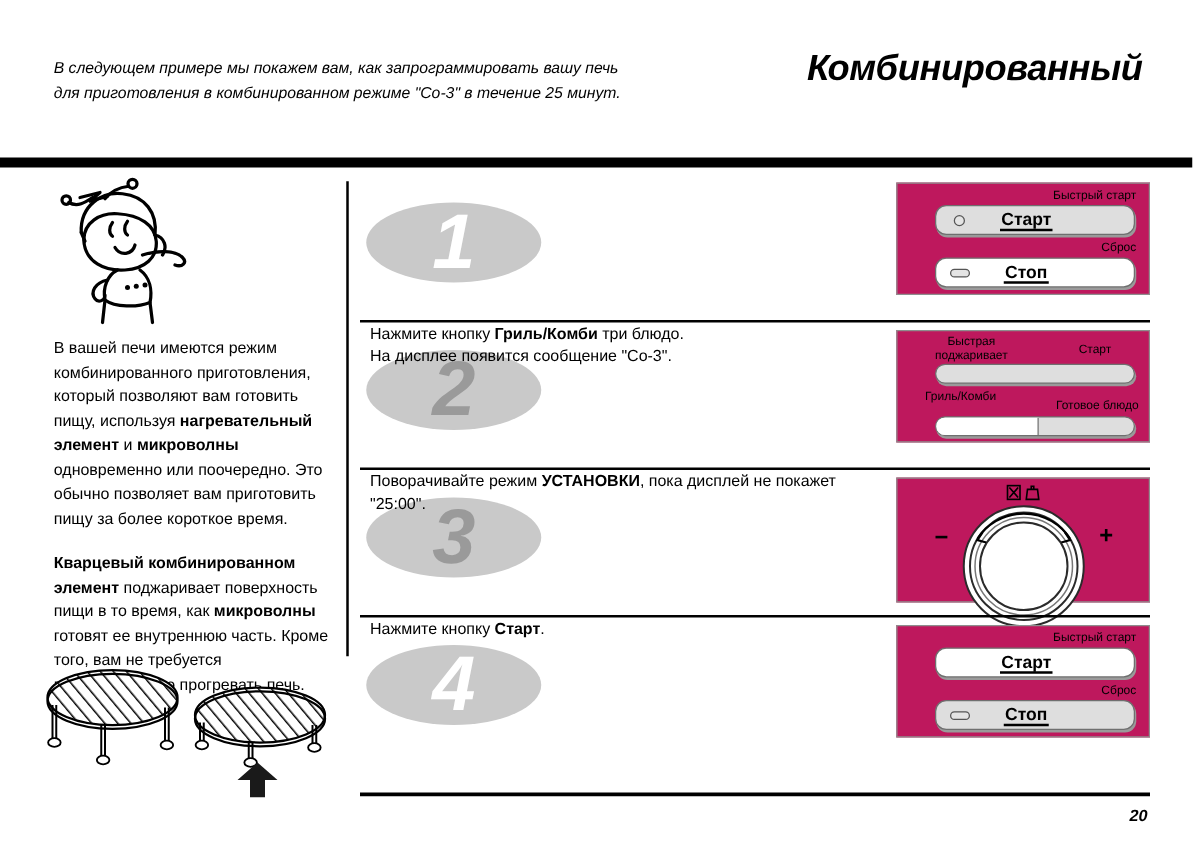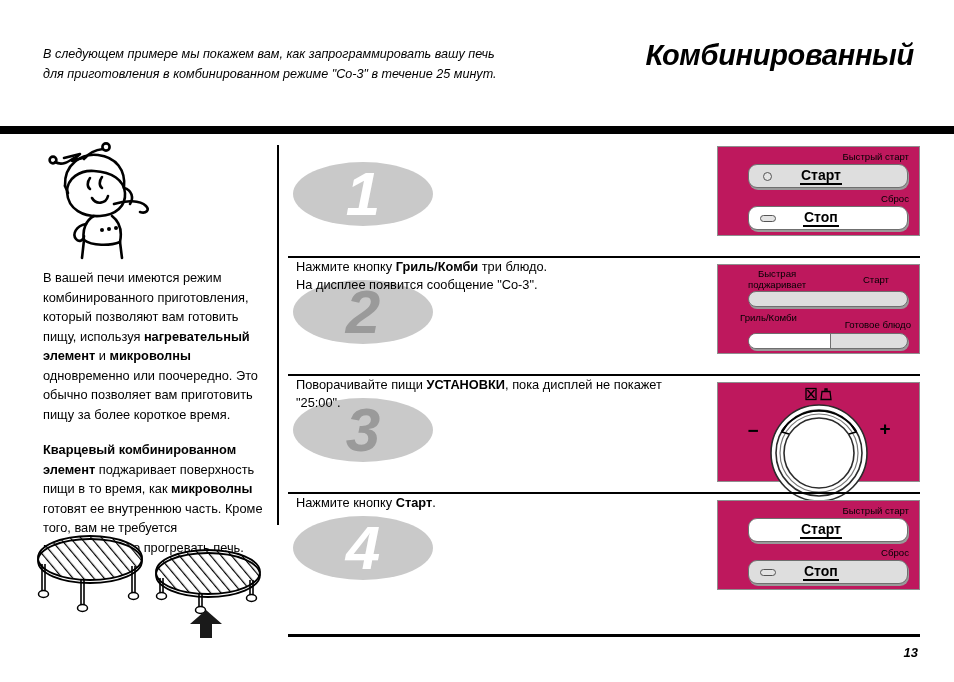--- a/index.html
+++ b/index.html
@@ -351,21 +351,21 @@
       <div class="pnl-btn" style="left:30px; top:68px; width:160px; height:16px; overflow:hidden;">
         <div class="pnl-fill" style="left:0; top:0; width:52%; height:100%;"></div>
       </div>
     </div>
     <div class="step-rule"></div>
   </div>
 
   <div class="step">
     <div class="step-num dark">3</div>
     <div class="step-text" style="width:420px;">
-      <div><span>Поворачивайте пищи </span><b>УСТАНОВКИ</b><span>, пока дисплей не покажет</span></div>
+      <div><span>Поворачивайте режим </span><b>УСТАНОВКИ</b><span>, пока дисплей не покажет</span></div>
       <div>"25:00".</div>
     </div>
 
     <div class="panel tall">
       <div class="dial-wrap">
         <svg viewBox="0 0 110 110" style="width:110px;height:110px;display:block;">
           <circle cx="55" cy="58" r="48" fill="#fff" stroke="#2b2b2b" stroke-width="1.6"></circle>
           <circle cx="55" cy="58" r="43" fill="#fff" stroke="#2b2b2b" stroke-width="1.6"></circle>
           <circle cx="55" cy="58" r="39" fill="#fff" stroke="#777" stroke-width="1.2"></circle>
           <circle cx="55" cy="58" r="35" fill="#fff" stroke="#2b2b2b" stroke-width="1.6"></circle>
@@ -405,13 +405,13 @@
 
       <div class="pnl-label" style="right:10px; top:46px;">Сброс</div>
       <div class="pnl-btn" style="left:30px; top:59px; width:160px; height:24px;"></div>
       <div class="pnl-led oval" style="left:42px; top:68px;"></div>
       <div class="pnl-btn-text" style="left:85px; top:62px;">Стоп</div>
     </div>
   </div>
 </div>
 
 <div id="footer-rule"></div>
-<div id="page-num">13</div>
+<div id="page-num">20</div>
 
 </body></html>

